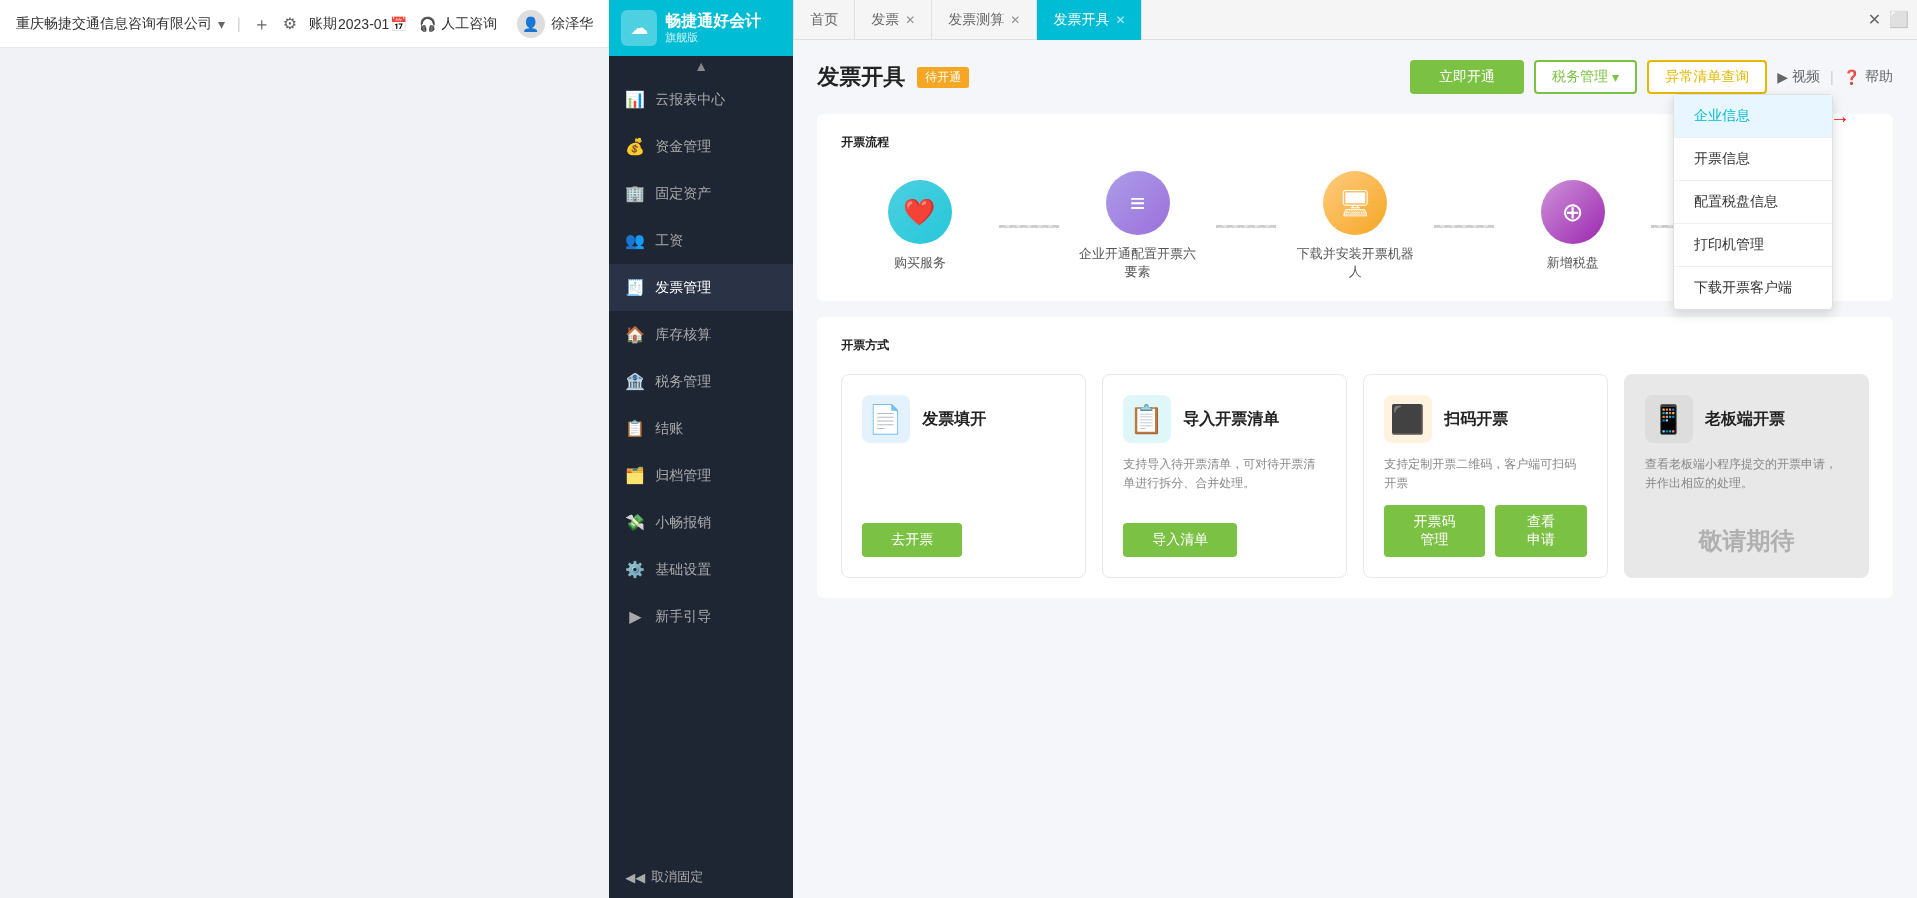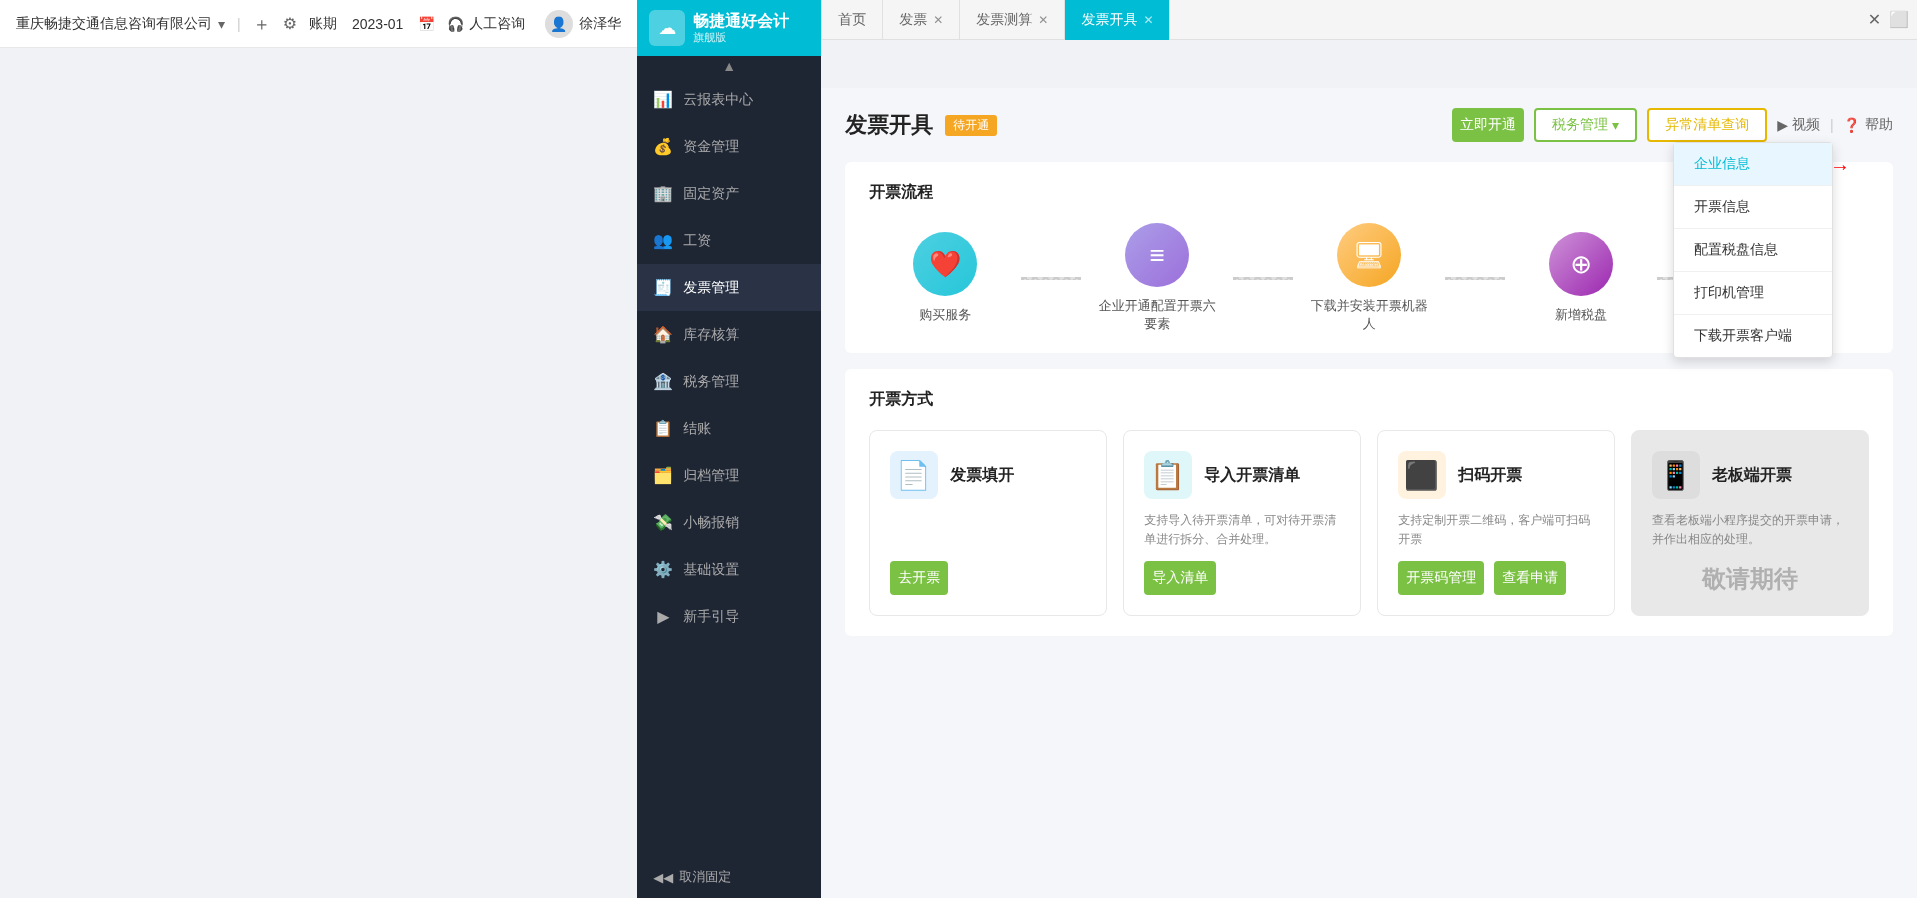--- a/index.html
+++ b/index.html
@@ -8,21 +8,21 @@
     
     .app-container { display: flex; flex-direction: row; height: 898px; width: 1917px; }
 
     
     .top-bar { display: flex; align-items: center; background: #fff; height: 48px; border-bottom: 1px solid #e8e8e8; padding: 0 16px; gap: 12px; flex-shrink: 0; }
     .company-selector { display: flex; align-items: center; gap: 6px; cursor: pointer; color: #333; font-size: 14px; }
     .company-selector .chevron { color: #666; }
     .top-bar-sep { color: #ccc; }
     .top-bar-add { font-size: 18px; color: #666; cursor: pointer; }
     .top-bar-settings { font-size: 16px; color: #666; cursor: pointer; }
-    .period { color: #333; display: flex; align-items: center; gap: 15px; }
+    .period { color: #333; display: flex; align-items: center; gap: 1px; }
     .period-icon { color: #666; }
     .top-bar-right { margin-left: auto; display: flex; align-items: center; gap: 20px; }
     .consult { display: flex; align-items: center; gap: 4px; color: #333; cursor: pointer; }
     .user-info { display: flex; align-items: center; gap: 6px; color: #333; cursor: pointer; }
     .user-avatar { width: 28px; height: 28px; border-radius: 50%; background: #ddd; display: flex; align-items: center; justify-content: center; color: #888; }
 
     
     .main-area { display: flex; flex: 1; overflow: hidden; }
     .sidebar { width: 184px; background: #1e2533; display: flex; flex-direction: column; color: #fff; flex-shrink: 0; overflow-y: auto; }
     .sidebar-logo { background: #00bcd4; padding: 10px 12px; display: flex; align-items: center; gap: 8px; }
@@ -30,44 +30,44 @@
     .logo-text { font-size: 16px; font-weight: bold; color: #fff; line-height: 1.2; }
     .logo-sub { font-size: 11px; color: rgba(255,255,255,0.8); }
     .sidebar-scroll-up { height: 20px; display: flex; align-items: center; justify-content: center; color: #888; cursor: pointer; background: #1e2533; }
     .sidebar-item { display: flex; align-items: center; gap: 10px; padding: 14px 16px; cursor: pointer; color: #aaa; transition: background 0.2s; }
     .sidebar-item.active { background: #2a3245; color: #fff; }
     .sidebar-item .item-icon { font-size: 16px; width: 20px; text-align: center; }
     .sidebar-item .item-label { font-size: 14px; }
     .sidebar-bottom { display: flex; align-items: center; gap: 6px; padding: 12px 16px; color: #aaa; cursor: pointer; font-size: 13px; }
 
     
-    .content-area { flex: 1; display: flex; flex-direction: column; overflow: hidden; gap: 48px; }
+    .content-area { flex: 1; display: flex; flex-direction: column; overflow: hidden; }
 
     
     .tab-bar { display: flex; align-items: center; background: #f5f5f5; border-bottom: 1px solid #e0e0e0; height: 40px; padding: 0 0; flex-shrink: 0; }
     .tab { display: flex; align-items: center; padding: 0 16px; height: 40px; cursor: pointer; color: #666; font-size: 14px; gap: 6px; border-right: 1px solid #e0e0e0; }
     .tab:first-child { border-left: 1px solid #e0e0e0; }
     .tab.active { background: #00bcd4; color: #fff; }
     .tab .close-btn { font-size: 12px; cursor: pointer; opacity: 0.7; }
     .tab-right { margin-left: auto; display: flex; align-items: center; gap: 8px; padding-right: 8px; }
     .tab-btn { background: none; border: none; cursor: pointer; color: #666; font-size: 16px; }
 
     
     .page-content { flex: 1; overflow-y: auto; padding: 20px 24px; background: #f5f6fa; }
 
     
     .page-header { display: flex; align-items: center; margin-bottom: 20px; gap: 12px; }
     .page-title { font-size: 22px; font-weight: bold; color: #222; }
     .status-badge { background: #f5a623; color: #fff; font-size: 12px; padding: 2px 8px; border-radius: 3px; }
     .page-header-actions { margin-left: auto; display: flex; align-items: center; gap: 10px; position: relative; }
-    .btn-green { background: #7bc143; color: #fff; border: none; padding: 8px 8px; border-radius: 4px; cursor: pointer; font-size: 14px; }
+    .btn-green { background: #7bc143; color: #fff; border: none; padding: 8px 29px; border-radius: 4px; cursor: pointer; font-size: 14px; }
     .btn-outline-green { background: #fff; color: #7bc143; border: 2px solid #7bc143; padding: 6px 16px; border-radius: 4px; cursor: pointer; font-size: 14px; display: flex; align-items: center; gap: 4px; }
     .btn-outline-yellow { background: #fff; color: #e6b800; border: 2px solid #e6b800; padding: 6px 16px; border-radius: 4px; cursor: pointer; font-size: 14px; }
     .btn-link { background: none; border: none; color: #666; cursor: pointer; font-size: 14px; display: flex; align-items: center; gap: 4px; }
-    .section-title { font-size: 16px; font-weight: bold; color: #222; margin-bottom: 20px; }
+    .section-title { font-size: 12px; font-weight: bold; color: #222; margin-bottom: 20px; }
 
     
     .flow-steps { display: flex; align-items: center; gap: 0; }
     .flow-step { display: flex; flex-direction: column; align-items: center; gap: 10px; flex: 1; }
     .flow-step-icon { width: 64px; height: 64px; border-radius: 50%; display: flex; align-items: center; justify-content: center; font-size: 28px; }
     .flow-step-label { font-size: 13px; color: #555; text-align: center; max-width: 120px; }
     .flow-connector { display: flex; align-items: center; flex: 0 0 60px; }
     .flow-connector-line { flex: 1; height: 2px; background: #e0e0e0; border: 1px dashed #ccc; }
 
     

